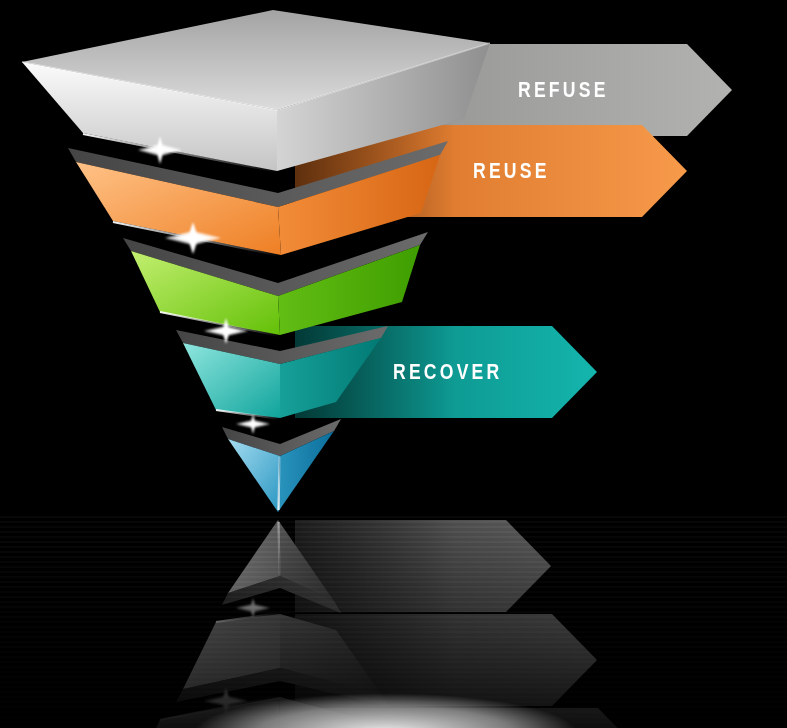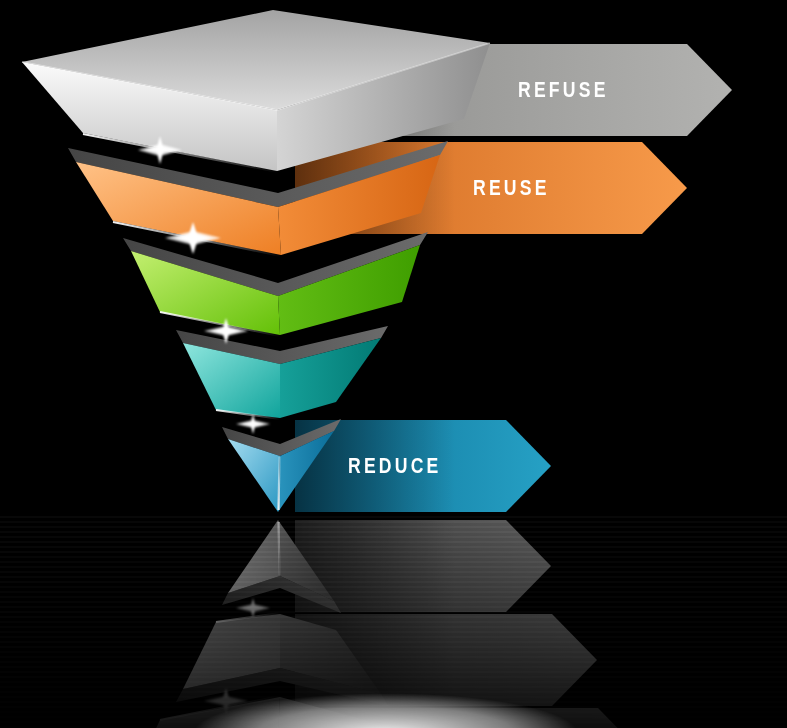--- a/index.html
+++ b/index.html
@@ -51,25 +51,25 @@
 </style>
 </head>
 <body>
 
 <div class="stage">
   <div class="scene" id="scene">
 
     <div class="arrow" style="top: 44px; width: 437px; background: linear-gradient(90deg, rgb(141, 141, 139), rgb(178, 178, 176));">
       <span class="arrow-label" style="left:223px">REFUSE</span>
     </div>
-    <div class="arrow" style="top: 142px; width: 392px; background: linear-gradient(90deg, rgb(208, 105, 31), rgb(247, 154, 74));">
+    <div class="arrow" style="top: 125px; width: 392px; background: linear-gradient(90deg, rgb(208, 105, 31), rgb(247, 154, 74));">
       <span class="arrow-label" style="left:178px">REUSE</span>
     </div>
-    <div class="arrow" style="top: 420px; width: 256px; background: linear-gradient(90deg, rgb(14, 112, 150), rgb(38, 161, 197));">
-      <span class="arrow-label" style="left:53px">REDUCE</span>
+    <div class="arrow" style="top: 326px; width: 302px; background: linear-gradient(90deg, rgb(7, 127, 120), rgb(20, 181, 173));">
+      <span class="arrow-label" style="left:98px">RECOVER</span>
     </div>
 
     <svg class="pyramid" width="787" height="516" viewBox="0 0 787 516">
       <defs>
         <linearGradient id="gTop" x1="0" y1="0" x2="0" y2="1">
           <stop offset="0" stop-color="#a3a3a3"></stop>
             <stop offset="1" stop-color="#dcdcdc"></stop>
         </linearGradient>
         <linearGradient id="gLeft" x1="0" y1="0" x2="0" y2="1">
           <stop offset="0" stop-color="#fbfbfb"></stop>

